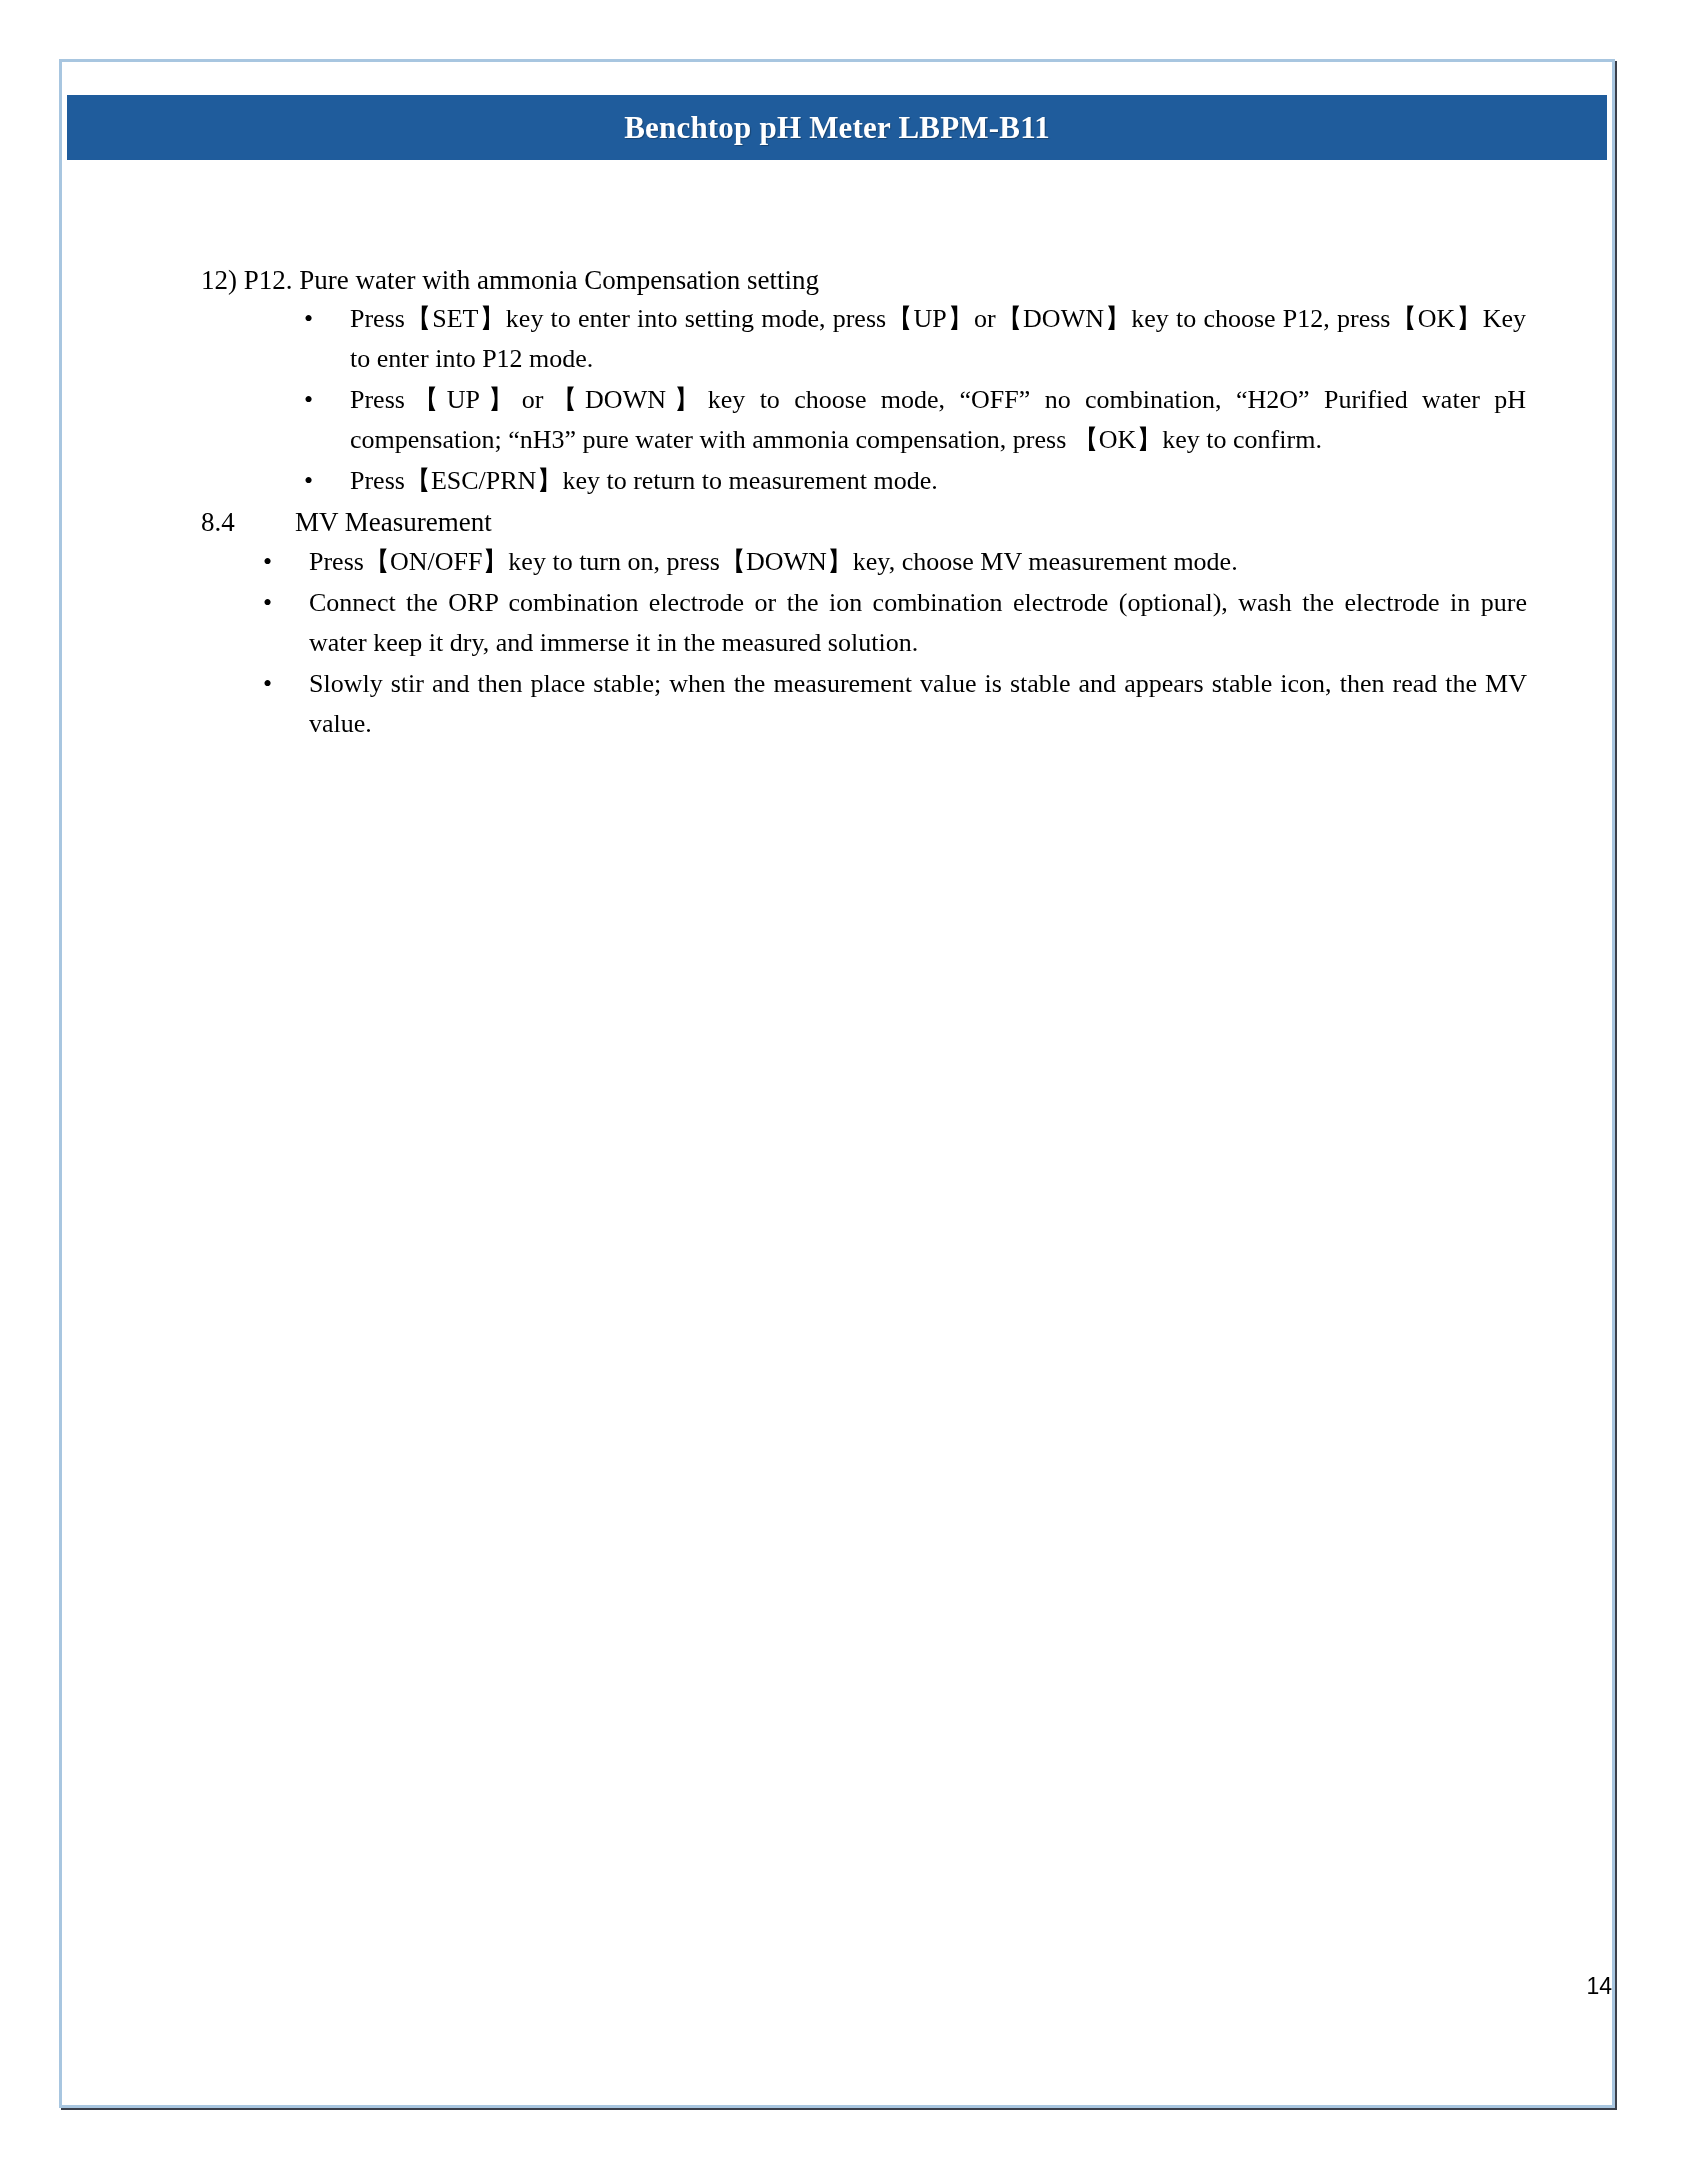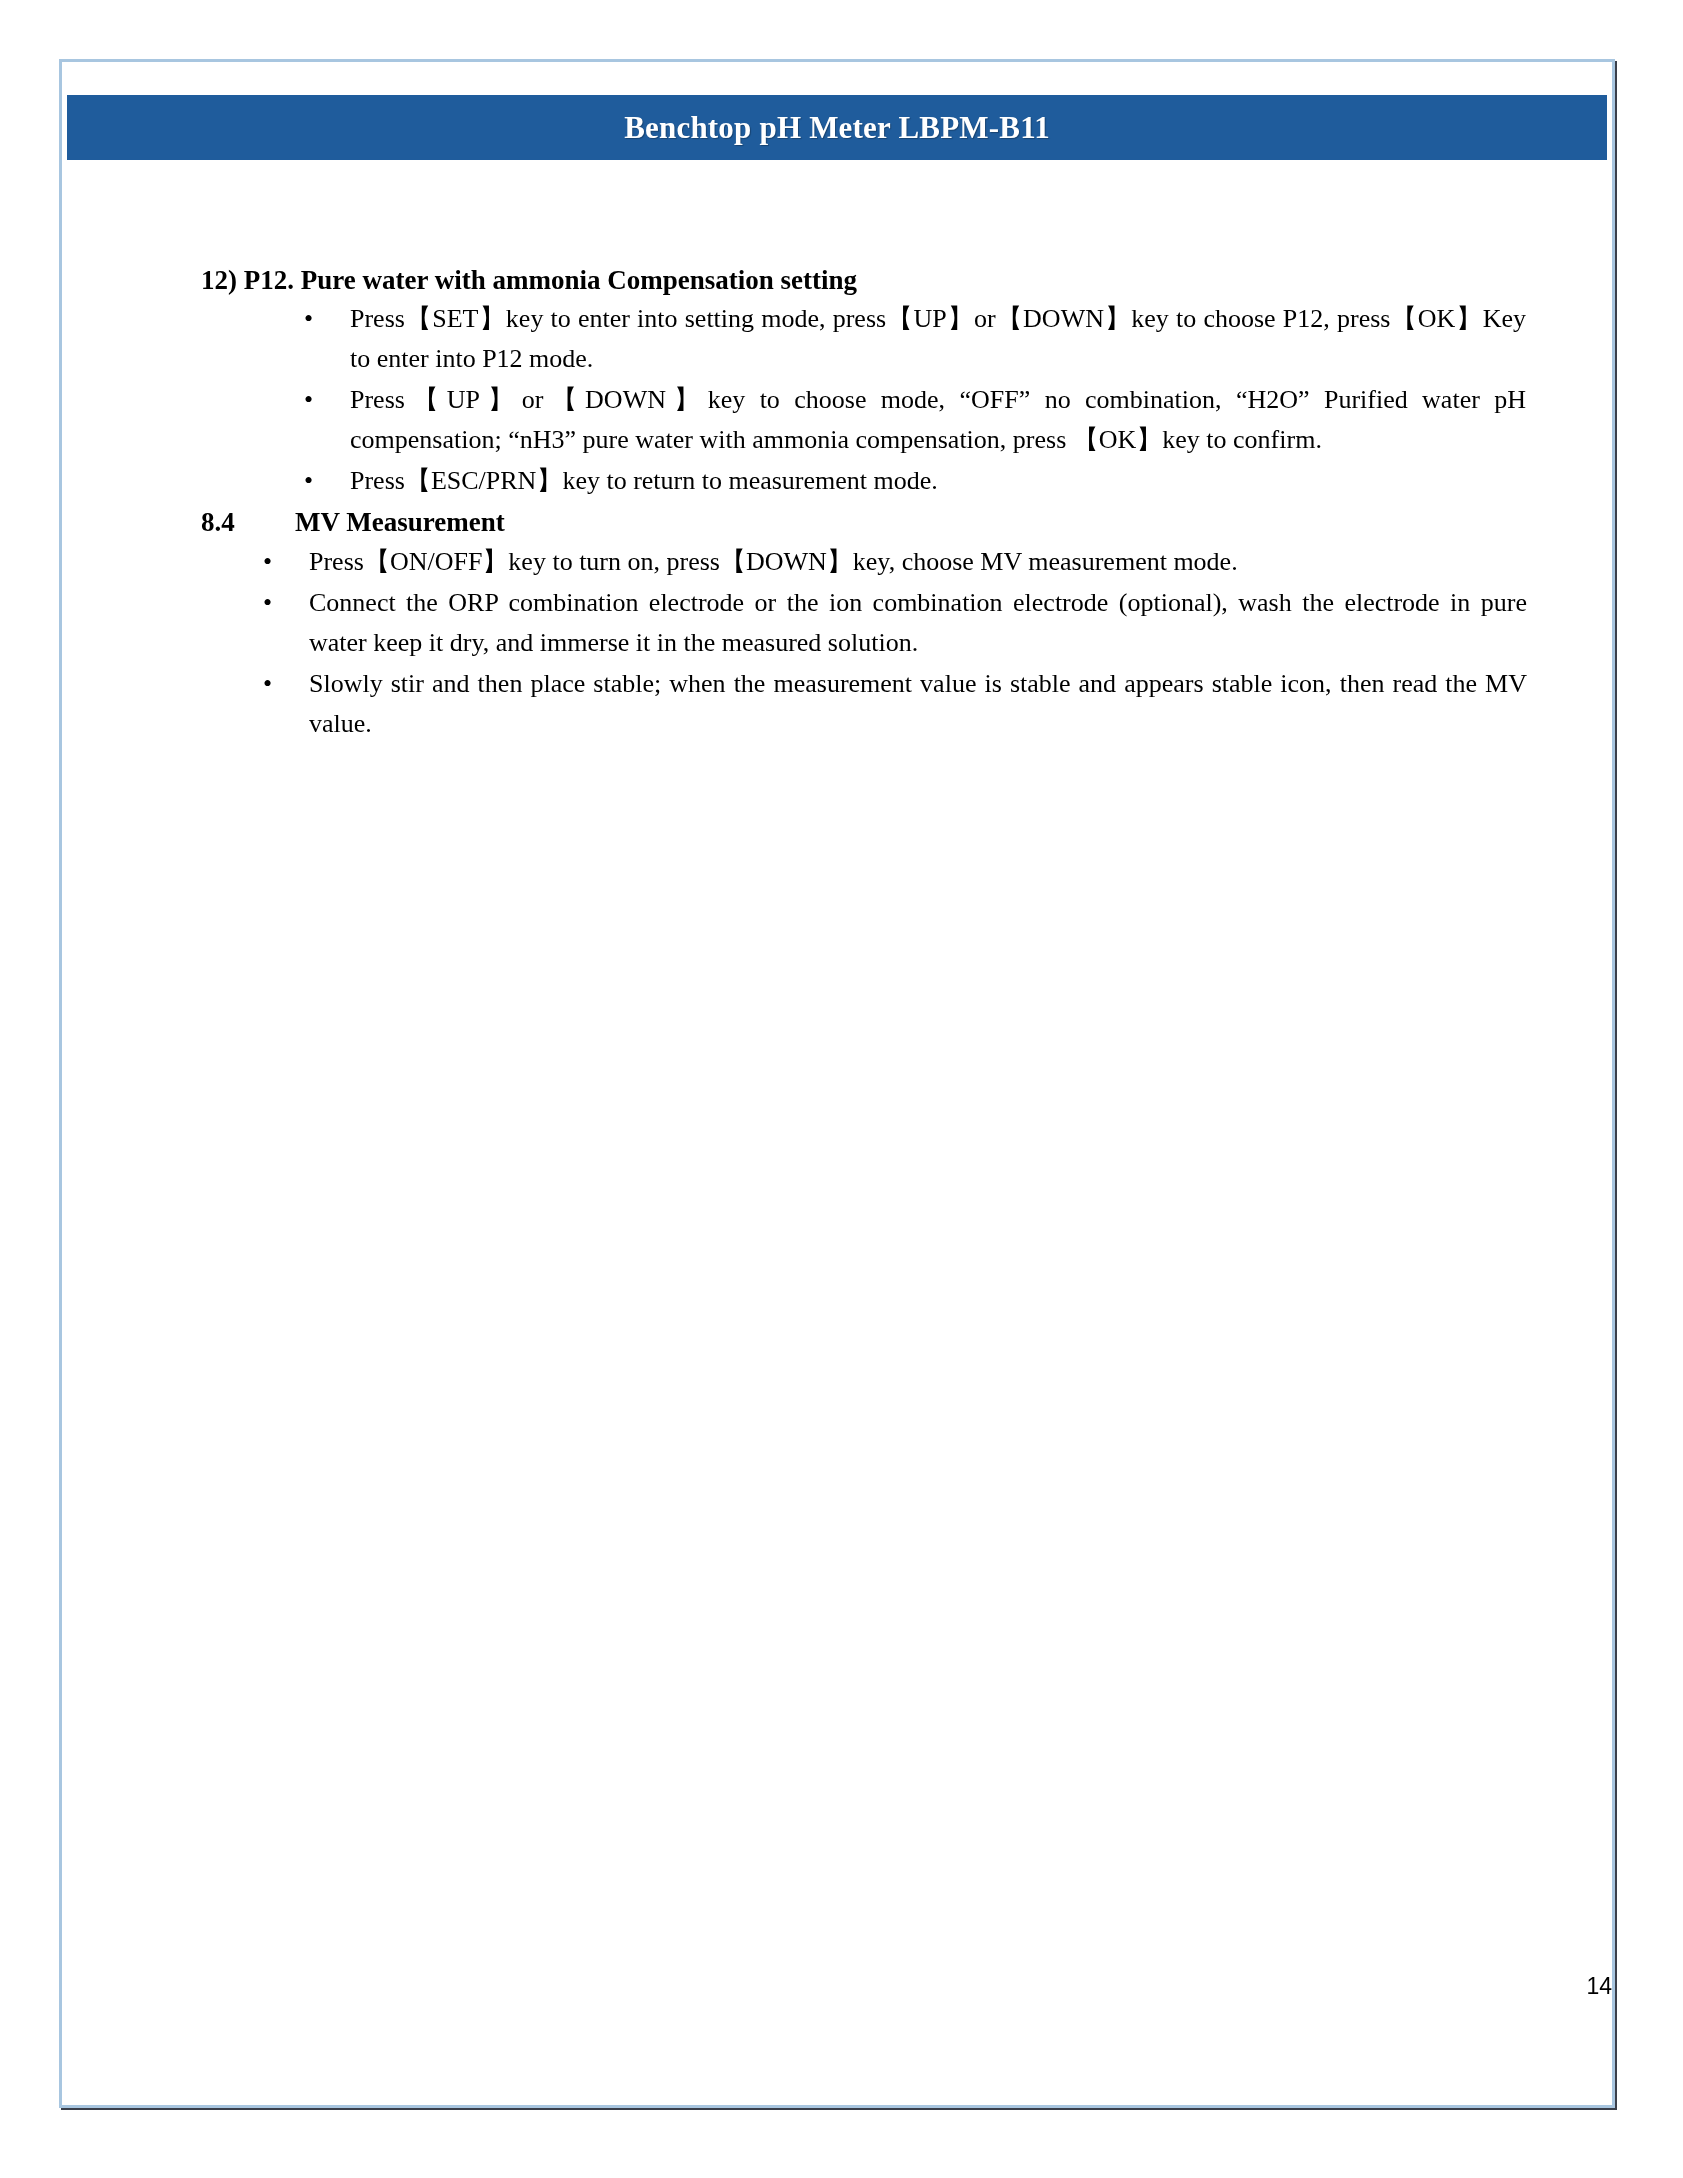--- a/index.html
+++ b/index.html
@@ -55,21 +55,21 @@
     position: absolute;
     left: 0;
     top: 79px;
     width: 100%;
     height: 1881px;
   }
 
   .section-heading {
     position: absolute;
     font-size: 27px;
-    font-weight: bold;
+    font-weight: normal;
     color: #000000;
     white-space: nowrap;
   }
 
   #heading-p12 {
     left: 139px;
     top: 124px;
   }
 
   #heading-84 {

